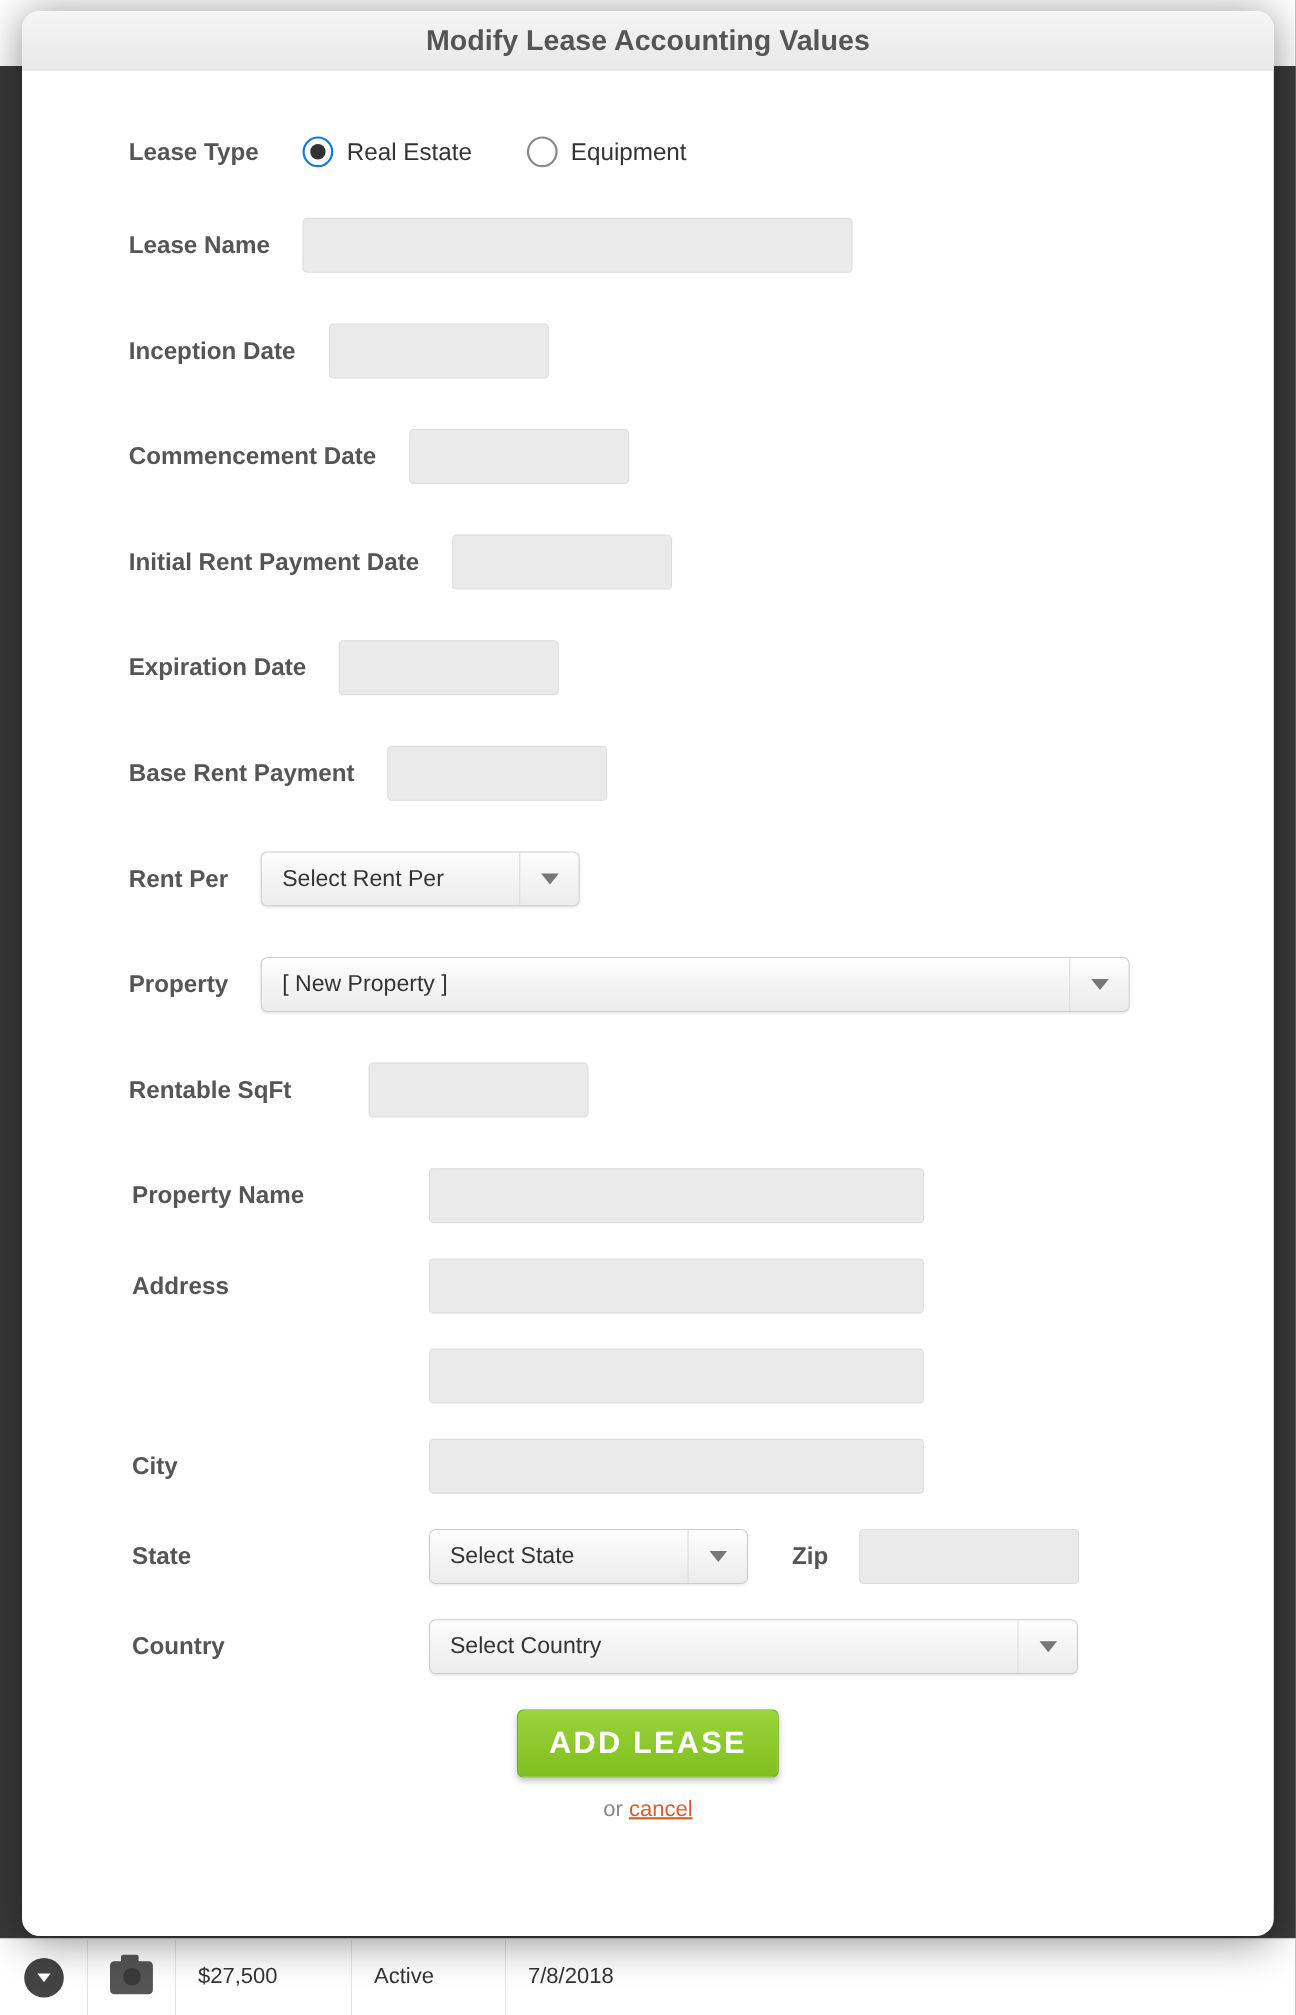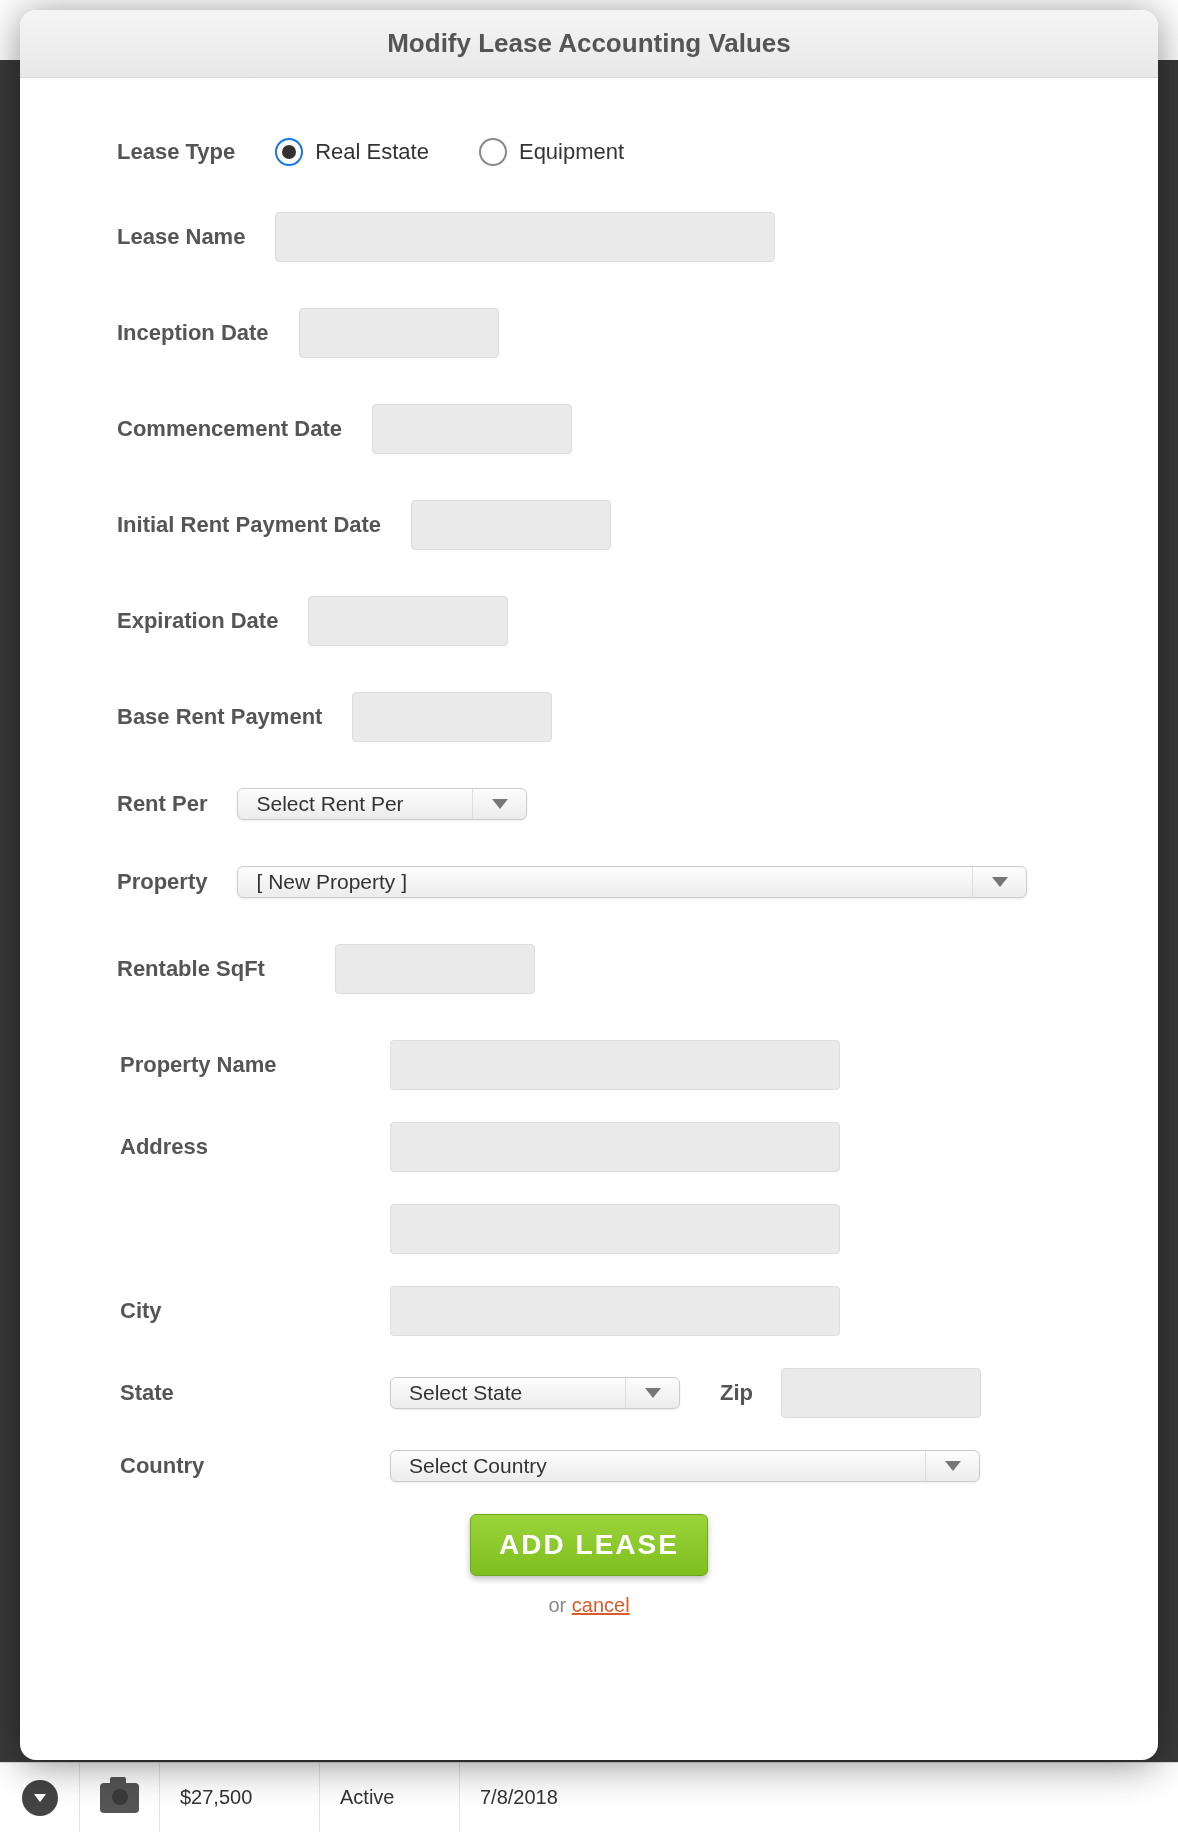--- a/index.html
+++ b/index.html
@@ -15,21 +15,21 @@
 
   .bg-bottom .cell { padding:0 20px; border-right:1px solid #e5e5e5; height:100%; display:flex; align-items:center; }
   .bg-bottom .icon-cell { width:80px; justify-content:center; color:#555; }
 
   .modal {
     position:absolute; left:20px; top:10px; width:1138px; height:1750px;
     background:#fff; border-radius:16px; box-shadow:0 4px 40px rgba(0,0,0,.45);
     overflow:hidden;
   }
   .modal-header {
-    height:68px; background:linear-gradient(#f5f5f5,#e8e8e8);
+    height:54px; background:linear-gradient(#f5f5f5,#e8e8e8);
     border-bottom:1px solid #d8d8d8;
     display:flex; align-items:center; justify-content:center;
     font-size:26px; font-weight:bold; color:#555;
   }
   .modal-body { padding:60px 80px 20px 80px; }
 
   .row { display:flex; align-items:center; margin-bottom:46px;margin-left:17px; }
   .lbl { font-size:22px; font-weight:bold; color:#555; margin-right:30px; white-space:nowrap; }
 
   .radio-wrap { display:flex; align-items:center; margin-right:50px; cursor:pointer; }
@@ -41,21 +41,21 @@
   .radio-inner { width:14px; height:14px; border-radius:50%; background:#333; }
   .radio-label { font-size:22px; color:#333; }
 
   .txt-input {
     height:50px; background:#eaeaea; border:1px solid #ddd; border-radius:4px;
   }
   .txt-input.w-wide { width:500px; }
   .txt-input.w-date { width:200px; }
 
   .select-box {
-    height:32px; background:linear-gradient(#fdfdfd,#ececec);
+    height:50px; background:linear-gradient(#fdfdfd,#ececec);
     border:1px solid #ccc; border-radius:6px;
     display:flex; align-items:center; box-shadow:0 1px 2px rgba(0,0,0,.08);
     cursor:pointer;
   }
   .select-text { flex:1; padding:0 18px; font-size:21px; color:#333; }
   .select-arrow-cell {
     width:54px; height:100%; border-left:1px solid #ddd;
     display:flex; align-items:center; justify-content:center;
   }
   .arrow-down {

